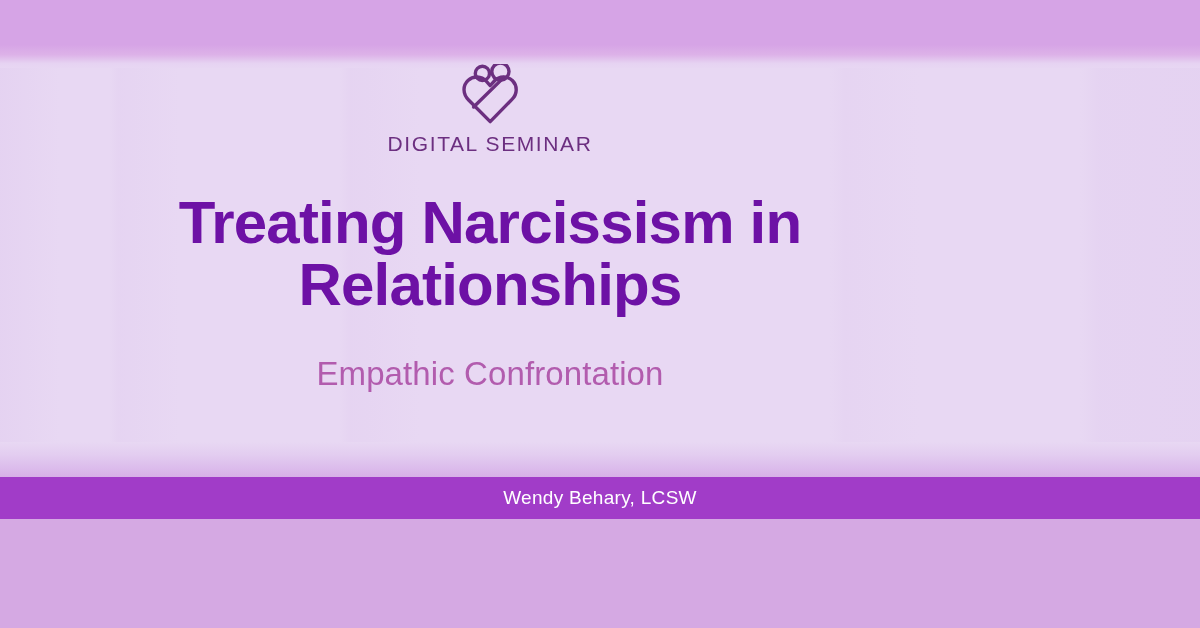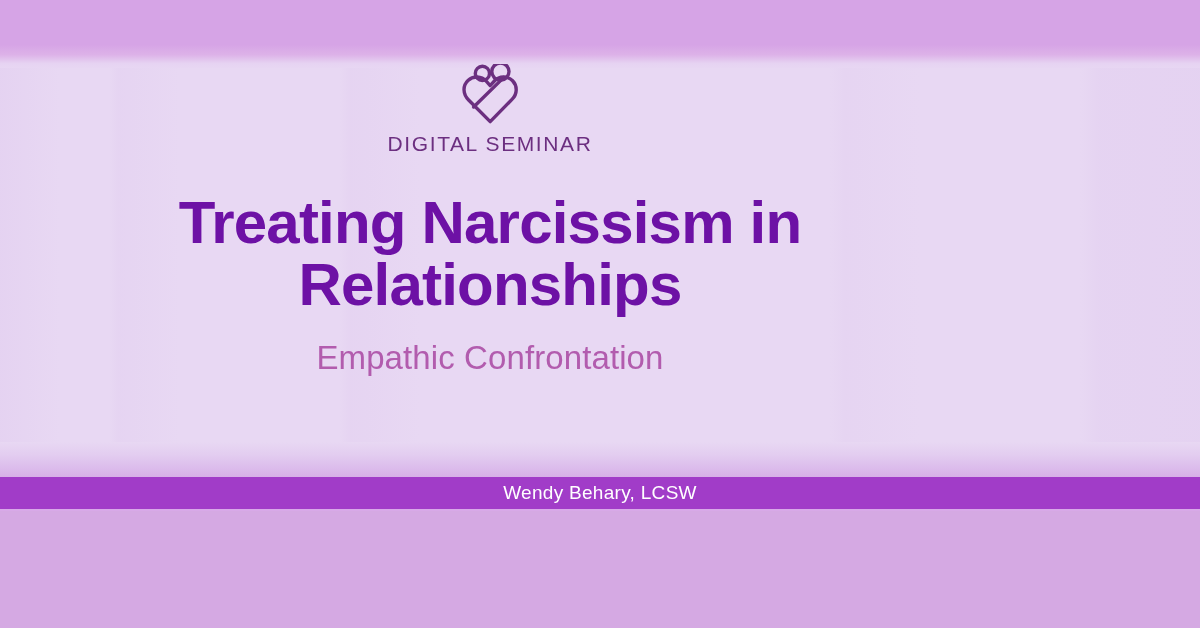--- a/index.html
+++ b/index.html
@@ -76,21 +76,21 @@
     width: 1200px;
     height: 117px;
     background: #d5a9e3;
   }
 
   
   .name-band {
     position: absolute;
     left: 0; top: 477px;
     width: 1200px;
-    height: 32px;
+    height: 42px;
     background: #a13cc8;
     display: flex;
     align-items: center;
     justify-content: center;
   }
   .name-band-text {
     color: #ffffff;
     font-size: 19px;
     font-weight: 400;
     letter-spacing: 0.3px;
@@ -137,21 +137,21 @@
     margin: 16px;
     max-width: 760px;
   }
 
   .subtitle {
     color: #b25cae;
     font-size: 33px;
     font-weight: 400;
     letter-spacing: 0.1px;
     text-align: right;
-    margin-top: 6px;
+    margin-top: 22px;
     white-space: nowrap;
   }
 </style>
 </head>
 <body>
 
 <div id="canvas">
 
   <div class="bg-top"></div>
   <div class="bg-middle"></div>

